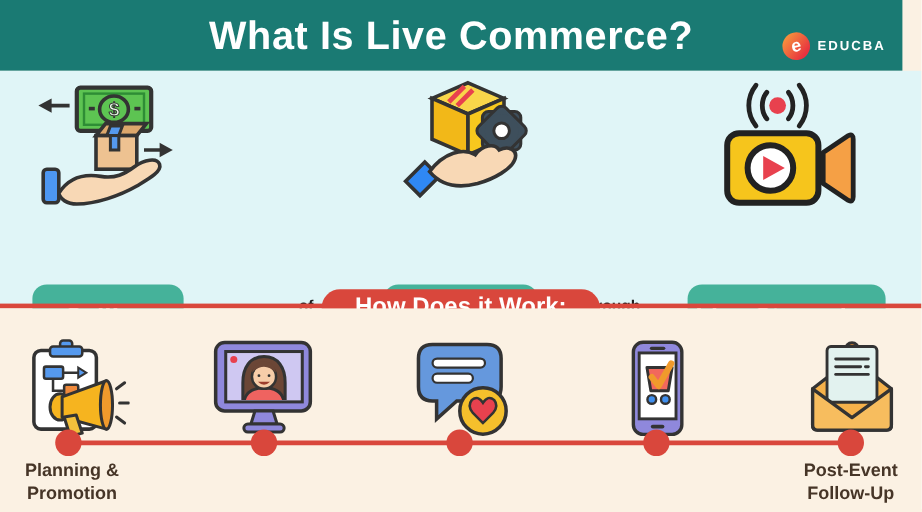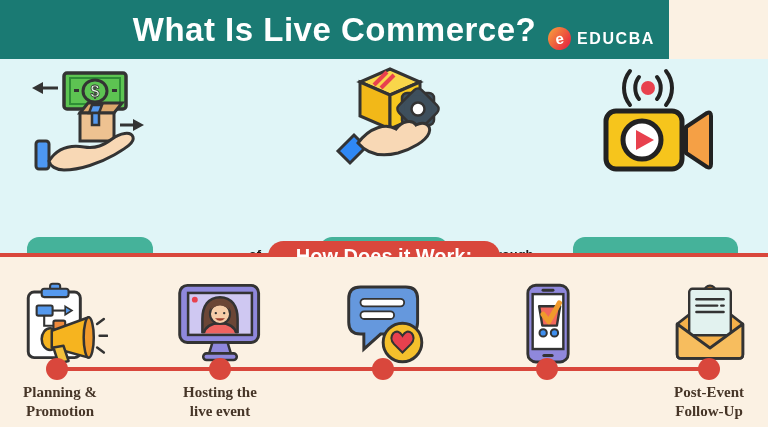--- a/index.html
+++ b/index.html
@@ -4,27 +4,27 @@
 <style>
   :root{
     --header-teal:#1A7A73; --flow-bg:#E0F5F7; --label-teal:#45B29A;
     --accent-red:#D9473C; --steps-bg:#FBF1E3; --step-label:#463527;
   }
   *{margin:0;padding:0;box-sizing:border-box;}
   body{font-family:"Liberation Sans",sans-serif;background:#fff;}
   .poster{position:relative;width:768px;height:427px;overflow:hidden;background:var(--steps-bg);}
 
   
-  .header{position:absolute;left:0;top:0;width:669px;height:59px;background:var(--header-teal);}
+  .header{position:absolute;left:0;top:0;width:752px;height:59px;background:var(--header-teal);}
   .title{position:absolute;left:0;top:0;width:100%;height:59px;line-height:60px;text-align:center;
          color:#fff;font-size:33px;font-weight:800;letter-spacing:.5px;}
   .brand{position:absolute;right:14px;top:27px;display:flex;align-items:center;gap:6px;}
   .brand-mark{width:23px;height:23px;border-radius:50%;background:linear-gradient(140deg,#F6903D 15%,#E8333F 80%);
          color:#fff;font-weight:800;font-size:15px;line-height:23px;text-align:center;transform:rotate(-12deg);}
-  .brand-text{color:#fff;font-size:16px;font-weight:700;letter-spacing:1.6px;text-align:center;}
+  .brand-text{color:#fff;font-size:11px;font-weight:700;letter-spacing:1.6px;text-align:center;}
 
   
   .flow{position:absolute;left:0;top:59px;width:768px;height:198px;background:var(--flow-bg);}
   .flow-icon{position:absolute;}
   .flow-label{position:absolute;height:55px;background:var(--label-teal);border-radius:12px;color:#fff;
          font-weight:800;text-align:center;display:flex;align-items:center;justify-content:center;
          white-space:pre-line;}
   .lbl-selling{left:27px;top:178px;width:126px;font-size:22px;}
   .lbl-products{left:320px;top:178px;width:128px;font-size:19px;line-height:1.25;}
   .lbl-streaming{left:573px;top:178px;width:165px;font-size:21px;}
@@ -32,21 +32,21 @@
   .connector .c-label{display:block;font-size:13px;font-weight:700;margin-bottom:0;}
   .conn-of{left:205px;top:188px;width:100px;}
   .conn-through{left:466px;top:188px;width:86px;}
 
   
   .divider-line{position:absolute;left:0;top:253px;width:768px;height:4px;background:var(--accent-red);}
   .how-pill{position:absolute;left:268px;top:241px;width:232px;height:31px;border-radius:17px;
          background:var(--accent-red);color:#fff;font-size:20px;font-weight:800;text-align:center;line-height:31px;}
 
   
-  .steps{position:absolute;left:0;top:257px;width:768px;height:170px;background:var(--steps-bg);font-family:Liberation Serif, serif;}
+  .steps{position:absolute;left:0;top:257px;width:768px;height:170px;background:var(--steps-bg);}
   .step-icon{position:absolute;top:25px;}
   .timeline{position:absolute;left:57px;top:110px;width:652px;height:4px;background:var(--accent-red);border-radius:2px;}
   .tl-dot{position:absolute;top:101px;width:22px;height:22px;border-radius:50%;background:var(--accent-red);}
   .step-label{position:absolute;top:126px;width:140px;text-align:center;color:var(--step-label);
          font-size:15px;font-weight:700;line-height:1.28;white-space:pre-line;}
   svg{display:block;}
 </style>
 </head>
 <body>
 
@@ -205,18 +205,16 @@
 
     <div class="timeline"></div>
     <div class="tl-dot" style="left:46px"></div>
     <div class="tl-dot" style="left:209px"></div>
     <div class="tl-dot" style="left:372px"></div>
     <div class="tl-dot" style="left:536px"></div>
     <div class="tl-dot" style="left:698px"></div>
 
     <div class="step-label" style="left:-10px">Planning &amp;
 Promotion</div>
-    <div class="step-label" style="left:150px">Hosting the
-live event</div>
     <div class="step-label" style="left:639px">Post-Event
 Follow-Up</div>
   </div>
 </div>
 
 </body></html>

